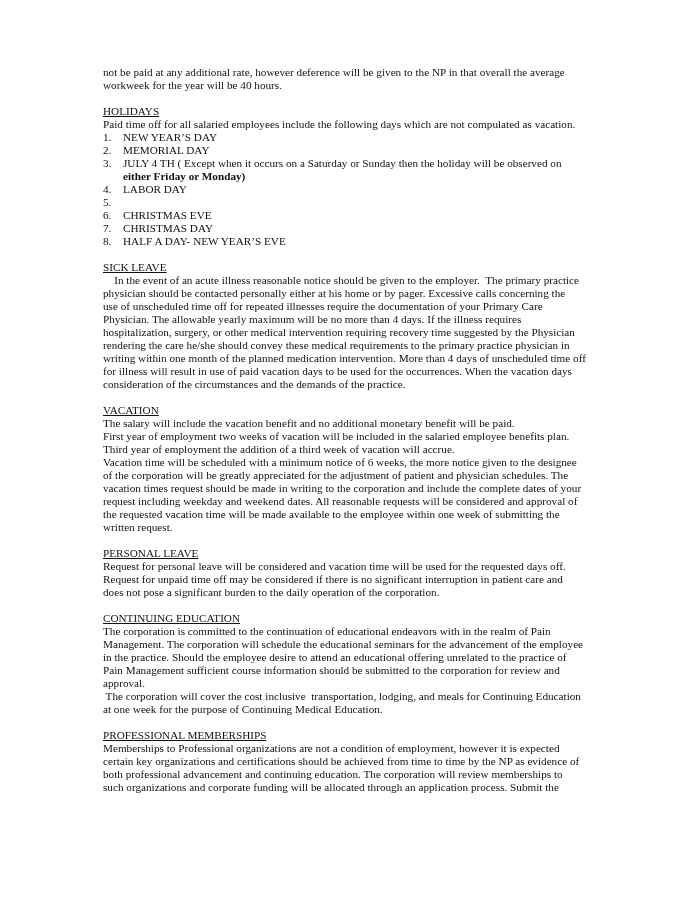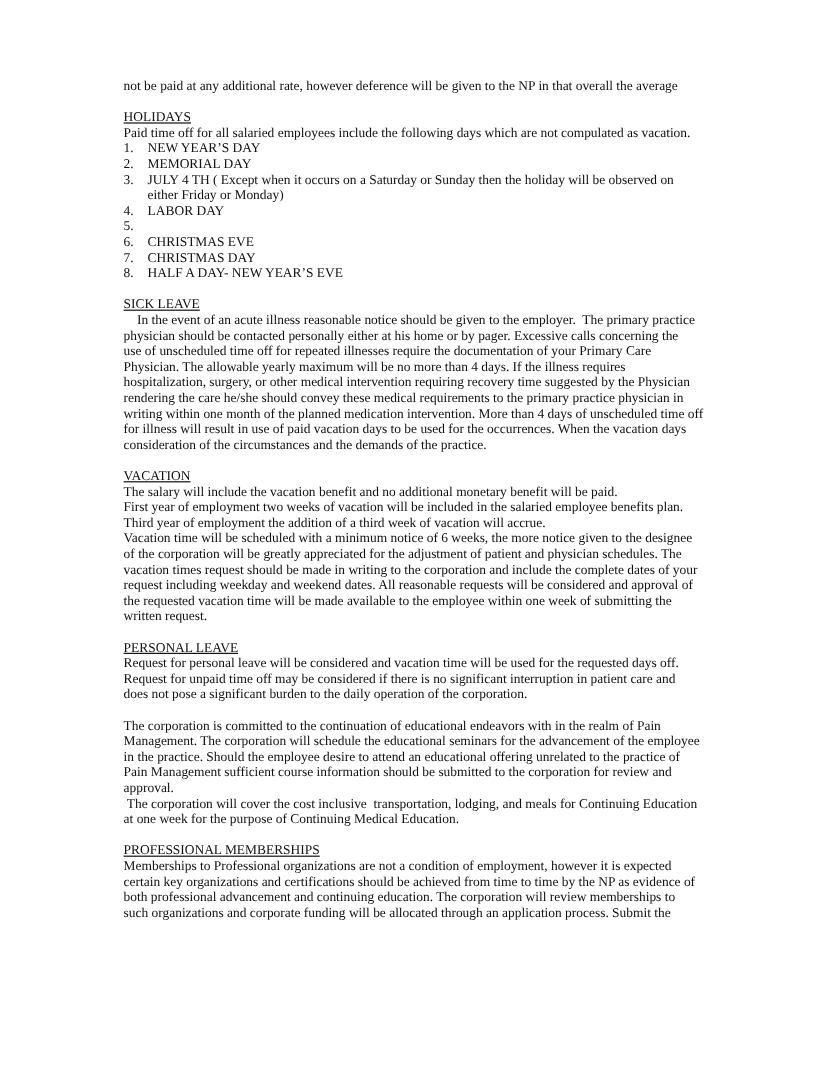--- a/index.html
+++ b/index.html
@@ -7,29 +7,30 @@
   .page {
     position: absolute; left: 103px; top: 66px; width: 500px;
     font-family: "Liberation Serif", serif; font-size: 11.2px; color: #111;
     line-height: 13px;
   }
   .line { white-space: nowrap; display: block; height: 13px; }
   .gap { height: 13px; }
   .heading { text-decoration: underline; }
   .li { display: flex; white-space: nowrap; height: 13px; }
   .li .num { width: 20px; flex: 0 0 20px; }
-  .li-cont { padding-left: 20px; white-space: nowrap; height: 13px; display: block; }
+  .li-cont { padding-left: 20px; white-space: nowrap; height: 13px; display: block; font-weight: bold; }
 </style>
 </head>
 <body>
 
 <div class="page">
 
   <div>
     <span class="line">not be paid at any additional rate, however deference will be given to the NP in that overall the average</span>
+    <span class="line">workweek for the year will be 40 hours.</span>
   </div>
   <div class="gap"></div>
 
   <div>
     <span class="line heading">HOLIDAYS</span>
     <span class="line">Paid time off for all salaried employees include the following days which are not compulated as vacation.</span>
     <div>
       <div class="li">
           <span class="num">1.</span>
           <span>NEW YEAR’S DAY</span>
@@ -96,20 +97,21 @@
 
   <div>
     <span class="line heading">PERSONAL LEAVE</span>
     <span class="line">Request for personal leave will be considered and vacation time will be used for the requested days off.</span>
     <span class="line">Request for unpaid time off may be considered if there is no significant interruption in patient care and</span>
     <span class="line">does not pose a significant burden to the daily operation of the corporation.</span>
   </div>
   <div class="gap"></div>
 
   <div>
+    <span class="line heading">CONTINUING EDUCATION</span>
     <span class="line">The corporation is committed to the continuation of educational endeavors with in the realm of Pain</span>
     <span class="line">Management.  The corporation will schedule the educational seminars for the advancement of the employee</span>
     <span class="line">in the practice.  Should the employee desire to attend an educational offering unrelated to the practice of</span>
     <span class="line">Pain Management sufficient course information should be submitted to the corporation for review and</span>
     <span class="line">approval.</span>
     <span class="line" style="white-space:pre"> The corporation will cover the cost inclusive  transportation, lodging, and meals for Continuing Education</span>
     <span class="line">at one week for the purpose of Continuing Medical Education.</span>
   </div>
   <div class="gap"></div>
 

